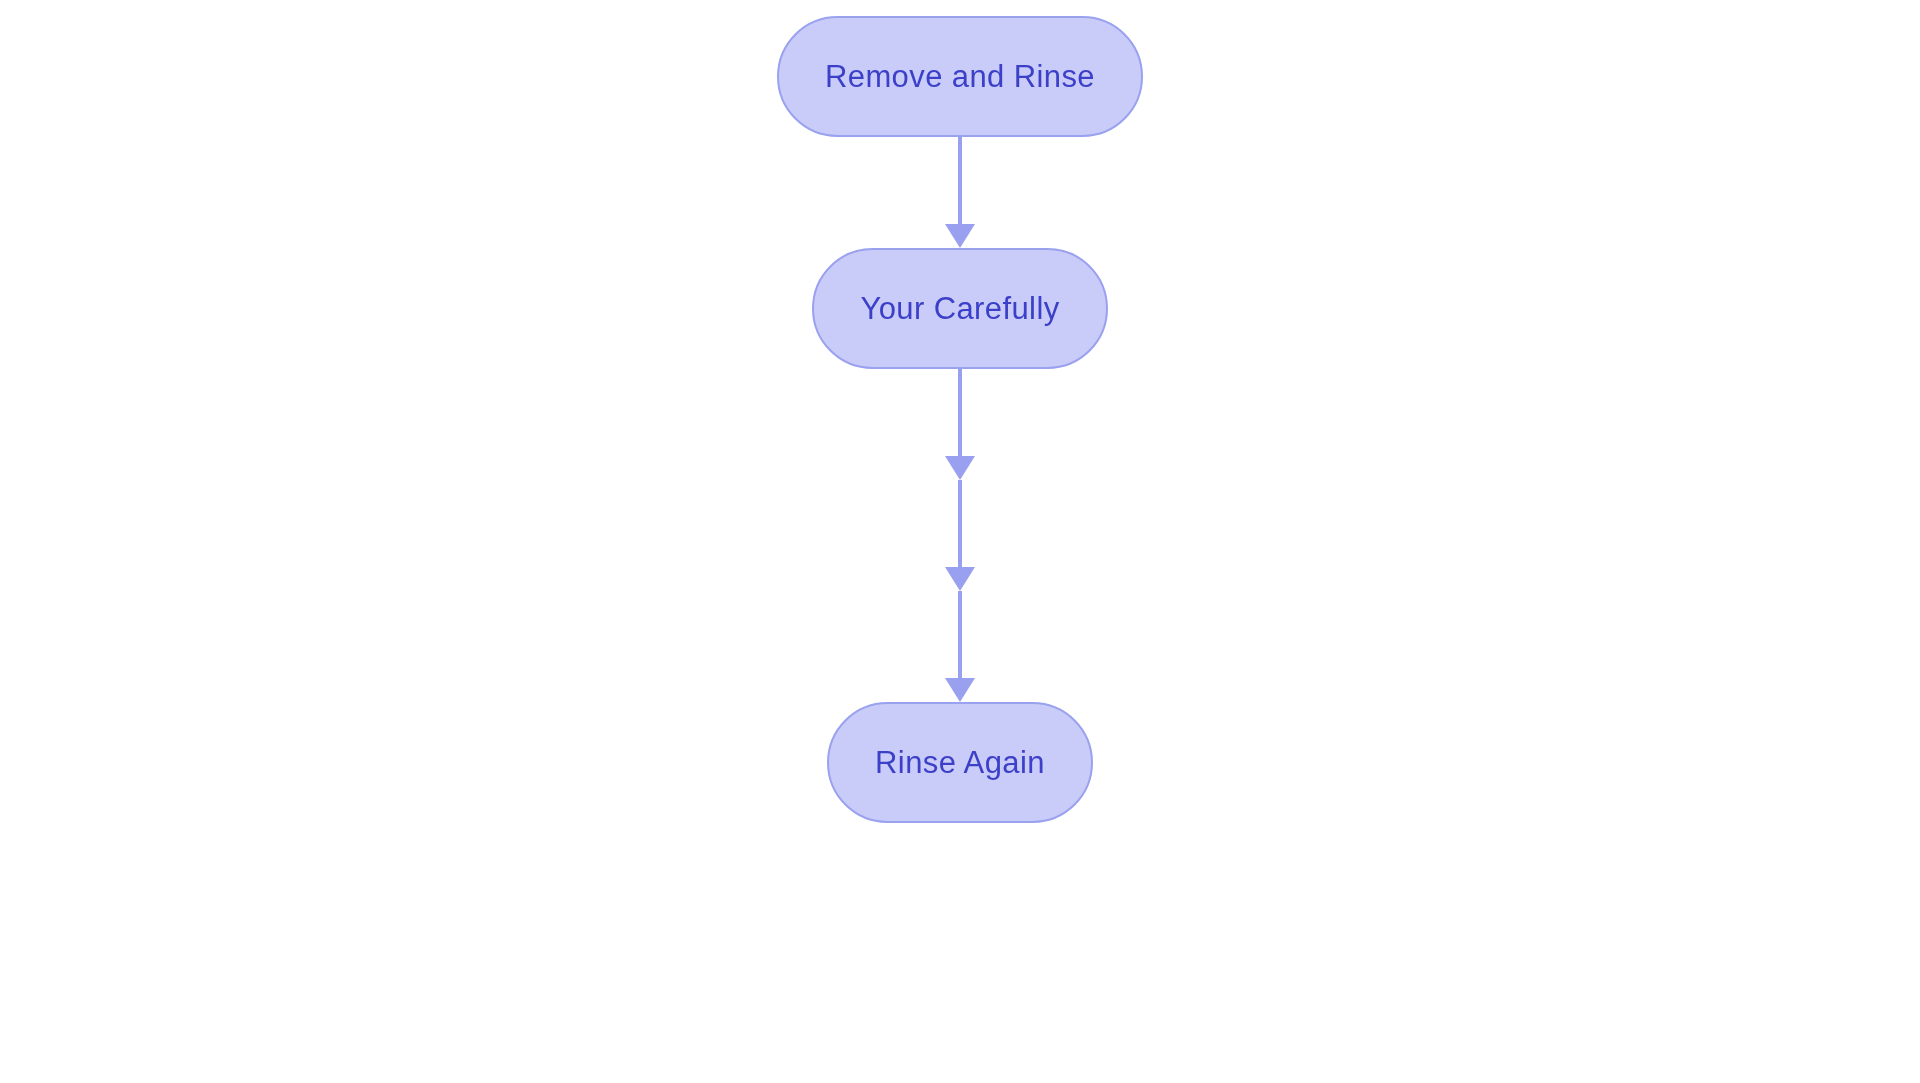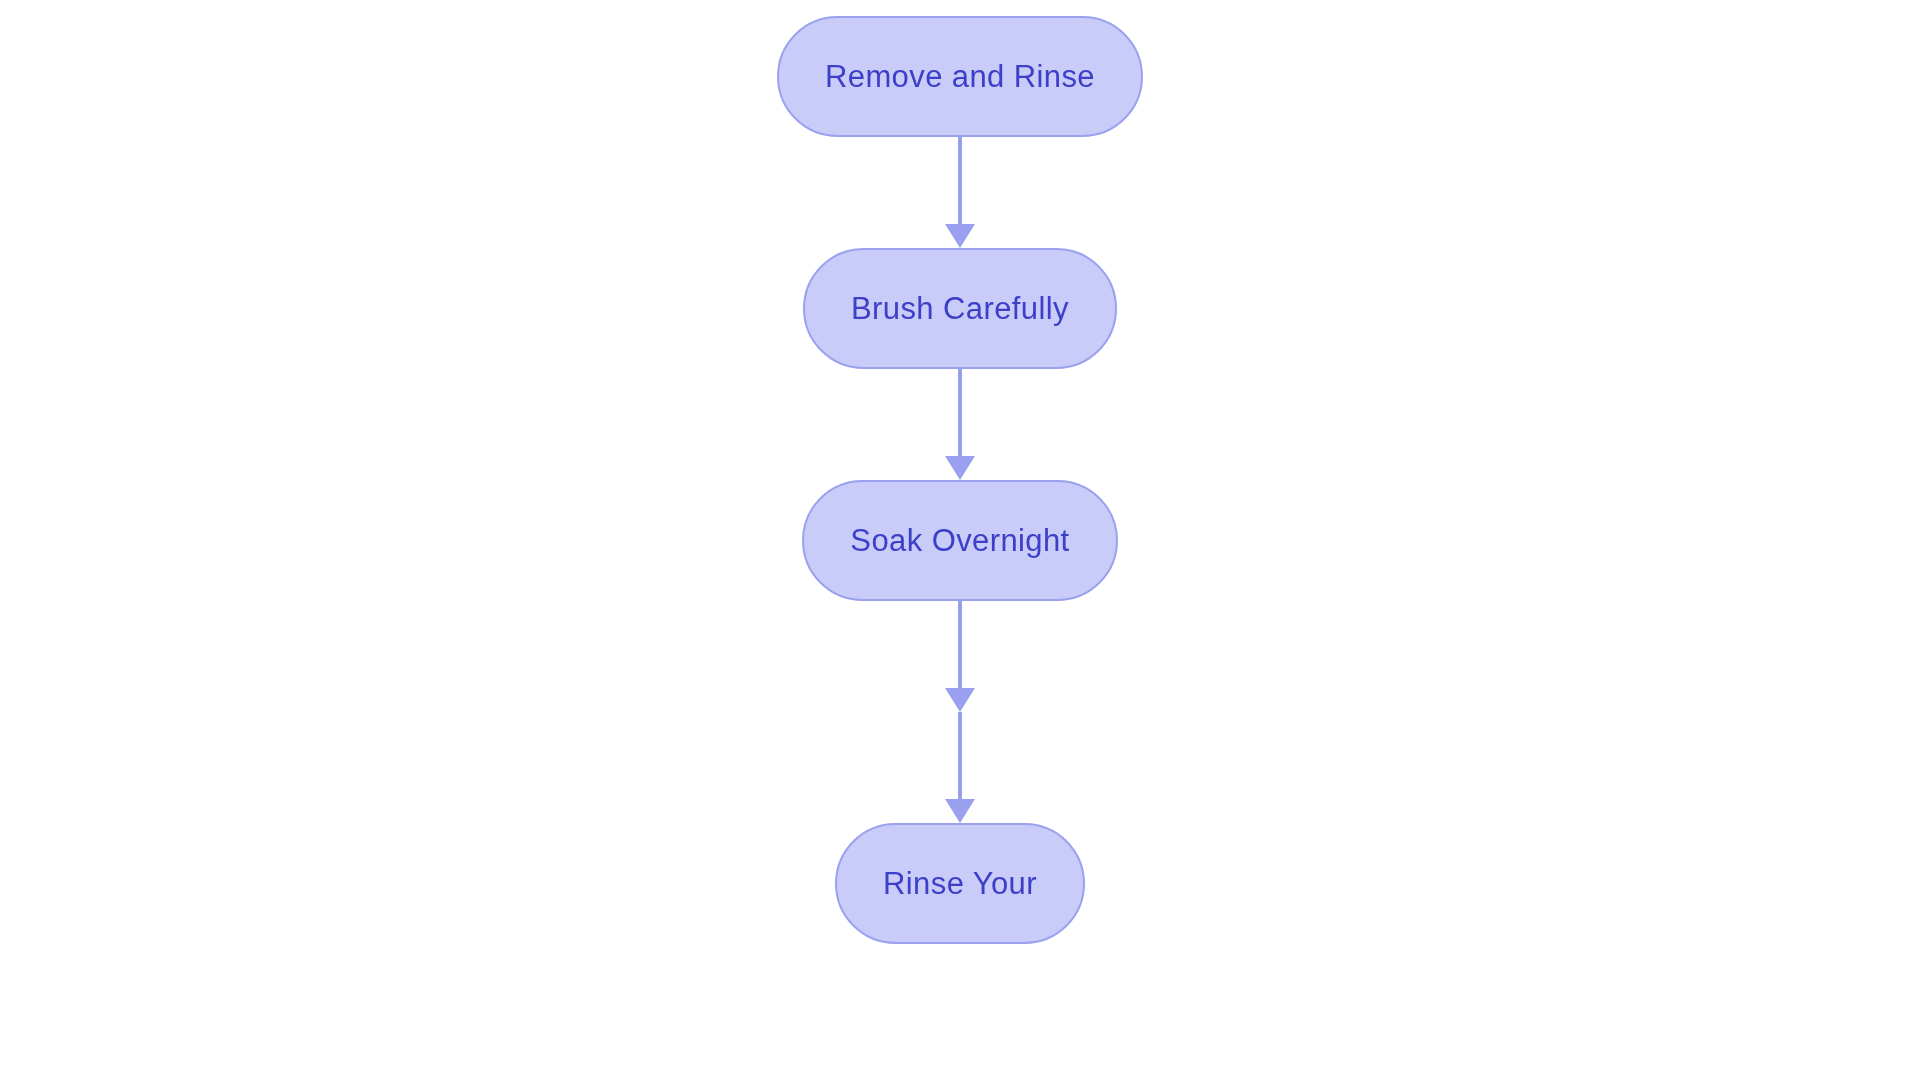--- a/index.html
+++ b/index.html
@@ -68,40 +68,37 @@
   <div class="node">
     <span class="node-label">Remove and Rinse</span>
   </div>
 
   <div class="arrow">
     <div class="arrow-line"></div>
     <div class="arrow-head"></div>
   </div>
 
   <div class="node">
-    <span class="node-label">Brush Carefully</span>
-  </div>
-
-  <div class="arrow">
-    <div class="arrow-line"></div>
-    <div class="arrow-head"></div>
-  </div>
-
-  <div class="node">
-    <span class="node-label">Soak Overnight</span>
+    <span class="node-label">Your Carefully</span>
   </div>
 
   <div class="arrow">
     <div class="arrow-line"></div>
     <div class="arrow-head"></div>
   </div>
 
 
   <div class="arrow">
     <div class="arrow-line"></div>
     <div class="arrow-head"></div>
   </div>
 
+
+  <div class="arrow">
+    <div class="arrow-line"></div>
+    <div class="arrow-head"></div>
+  </div>
+
   <div class="node">
-    <span class="node-label">Rinse Your</span>
+    <span class="node-label">Rinse Again</span>
   </div>
 
 </div>
 
 </body></html>

